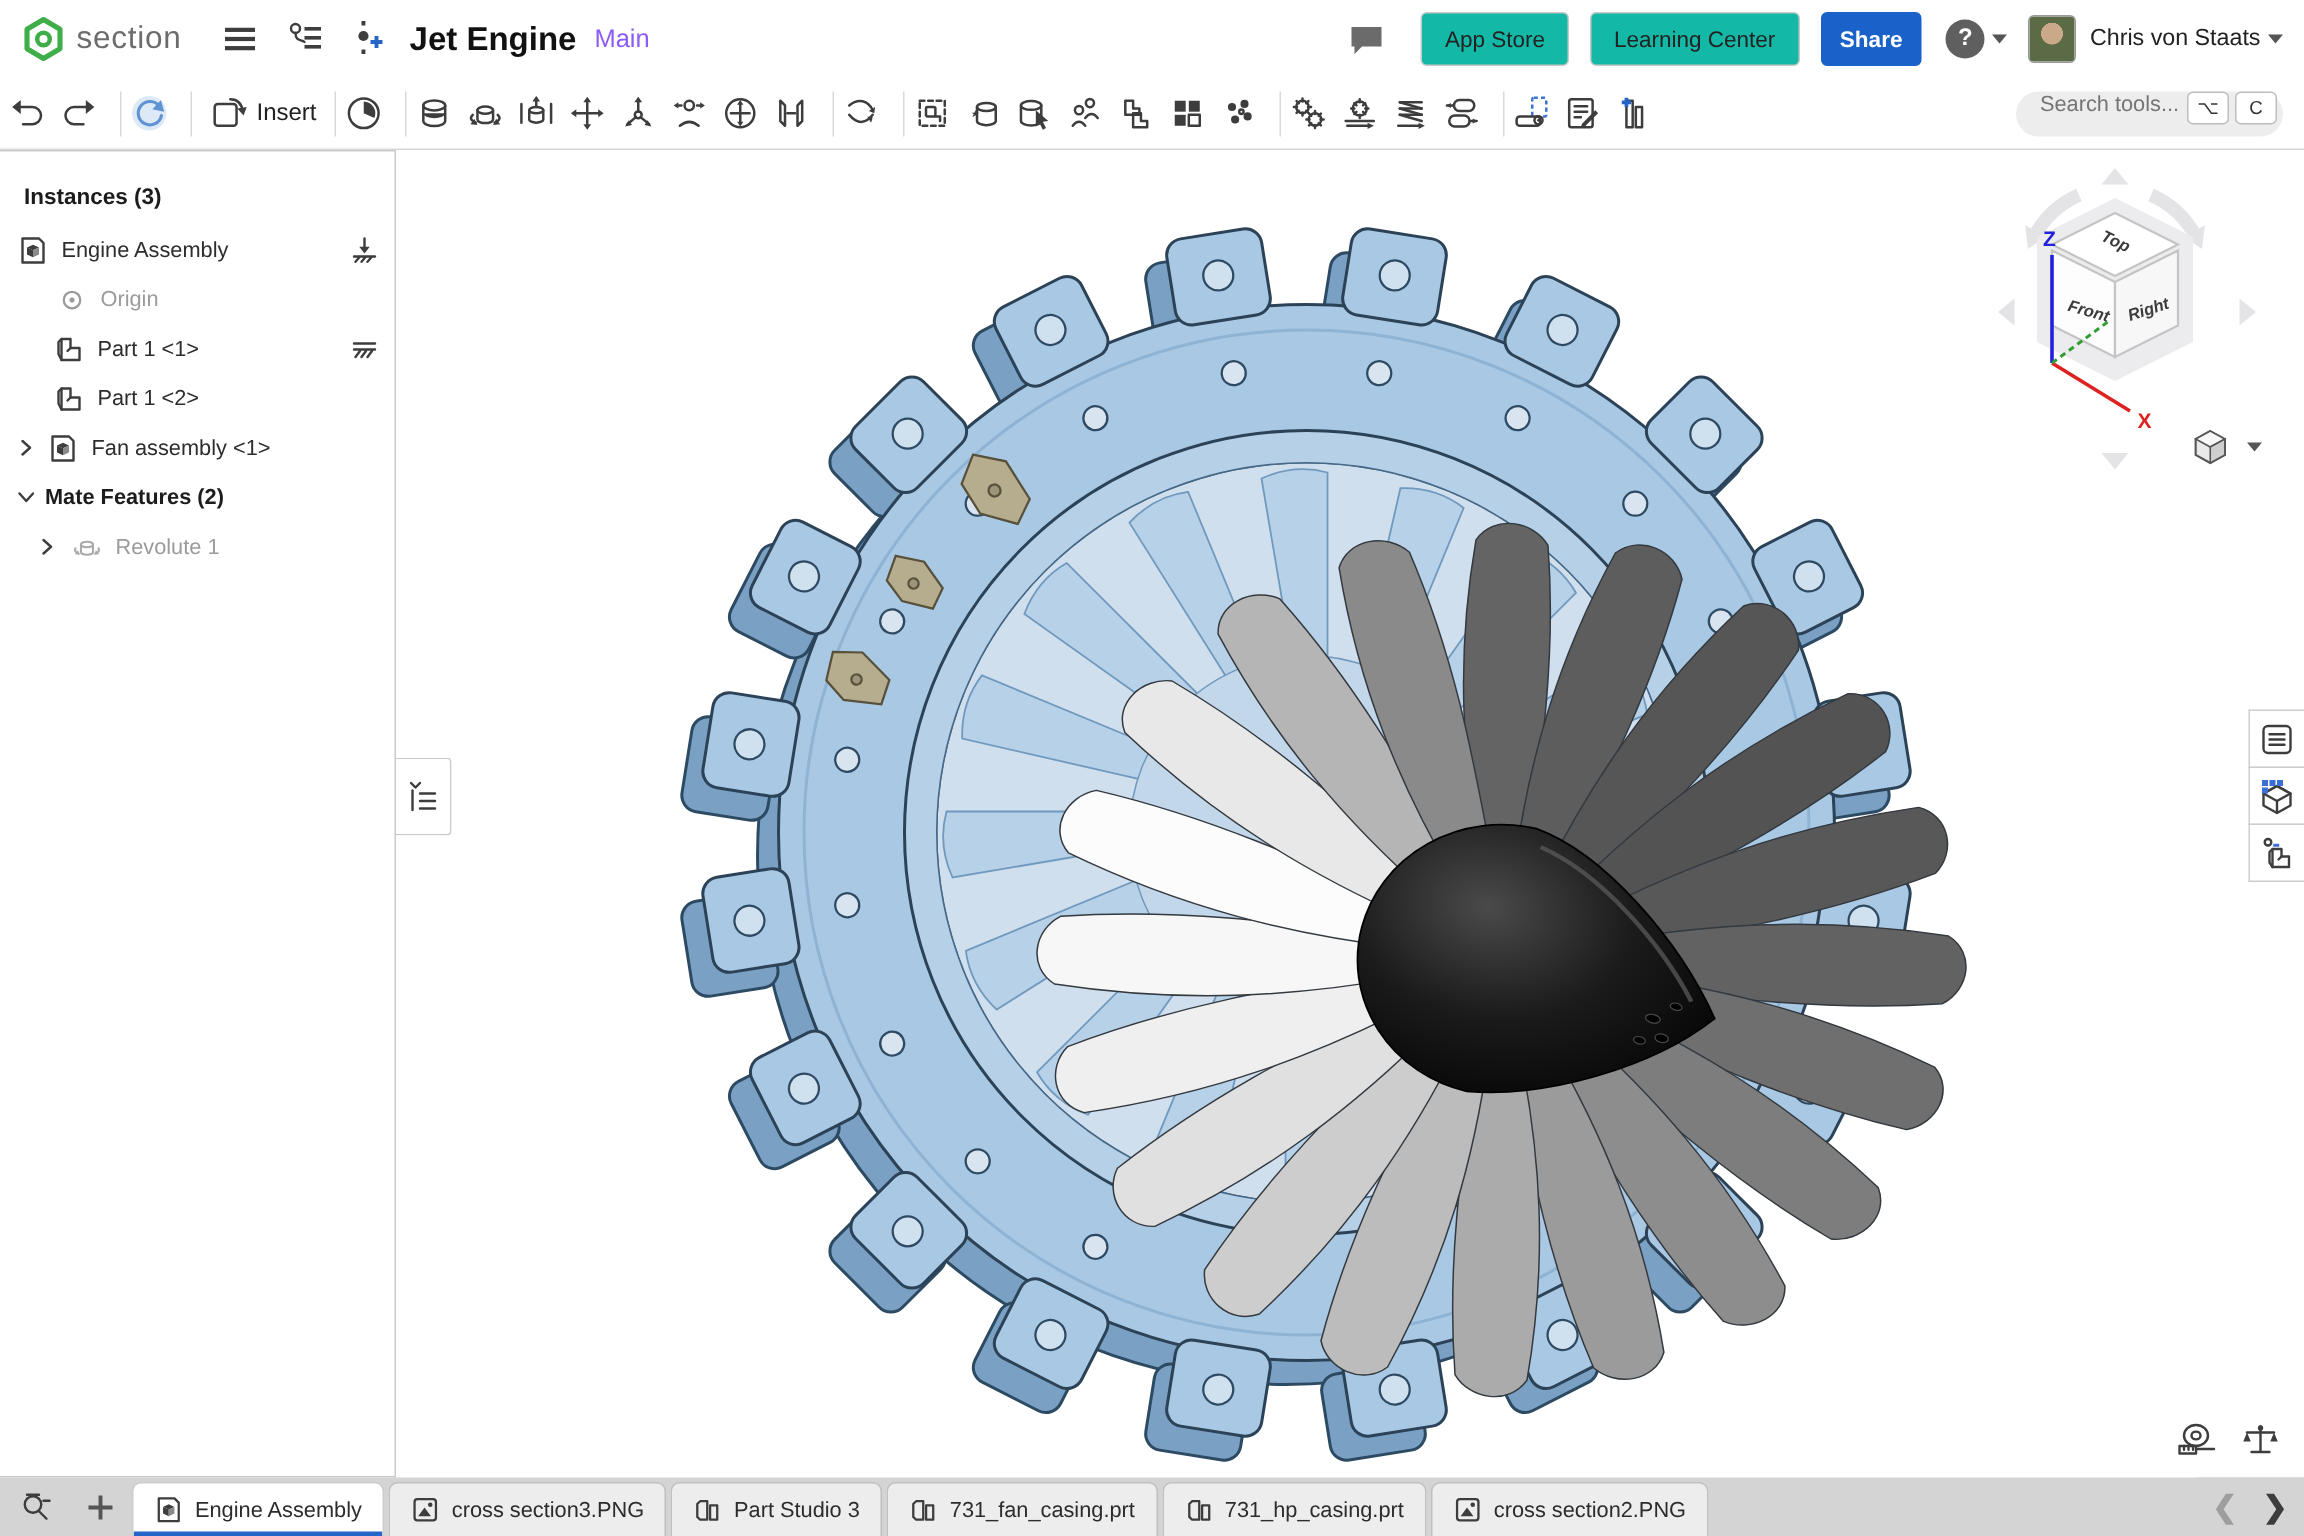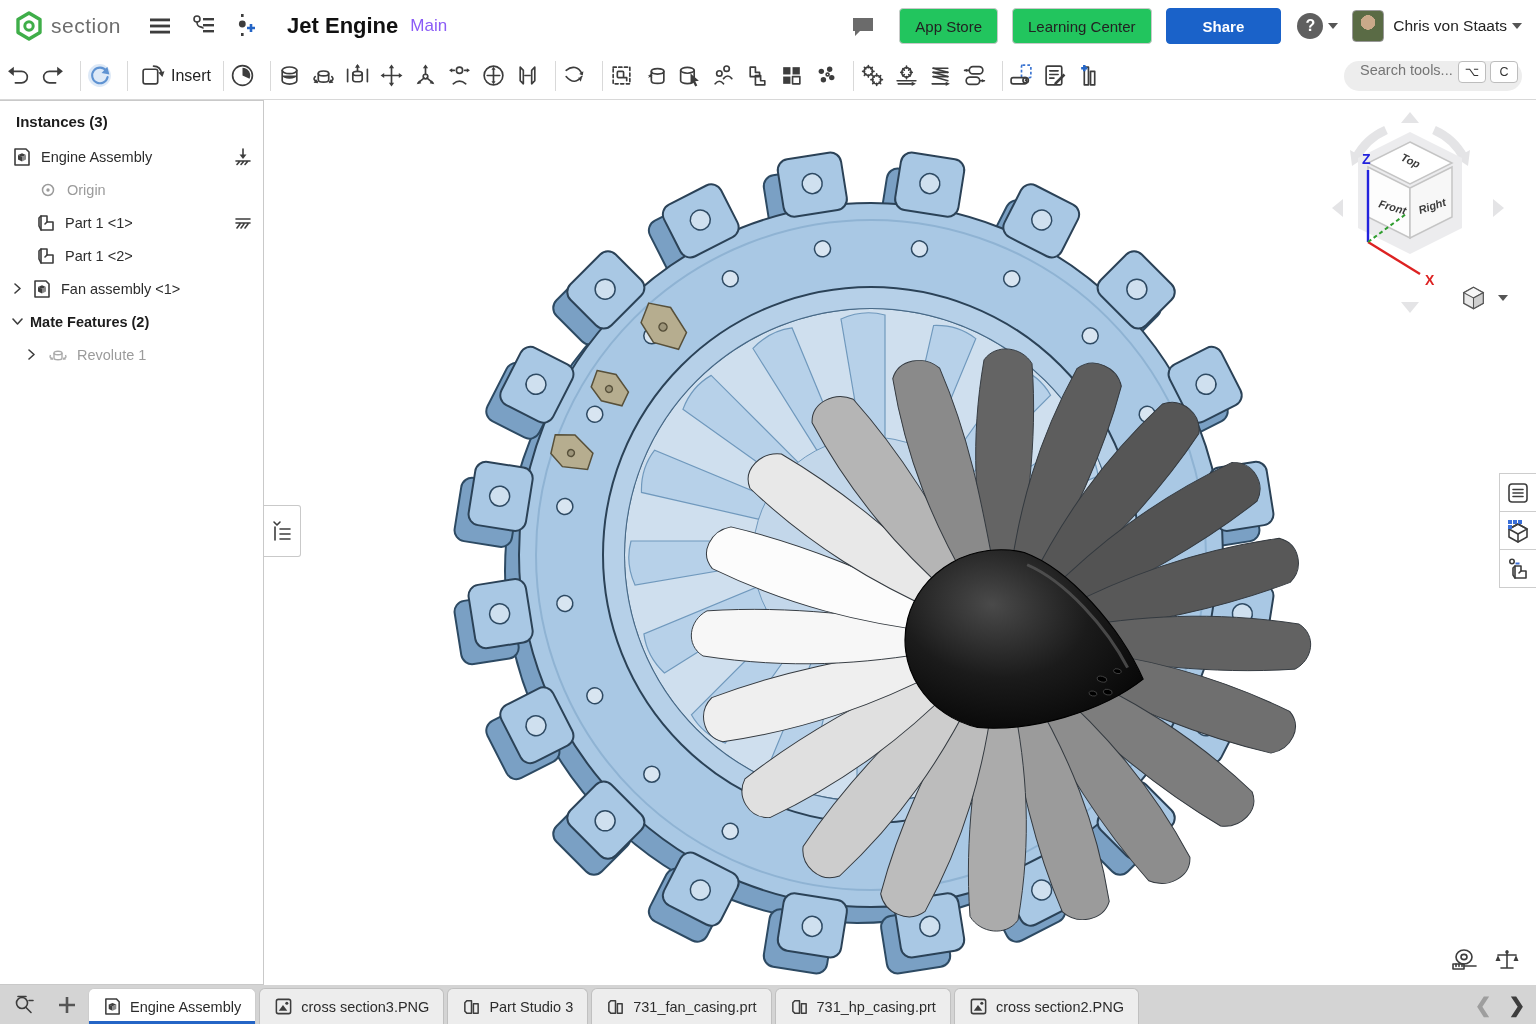--- a/index.html
+++ b/index.html
@@ -2,25 +2,25 @@
 <html><head>
 <meta charset="utf-8">
 <style>
   html,body{margin:0;padding:0;background:#fff}
   #app{position:relative;width:1536px;height:1024px;overflow:hidden;background:#fff;
        font-family:"Liberation Sans",sans-serif;color:#222}
   
   #header{position:absolute;top:0;left:0;right:0;height:52px;display:flex;align-items:center;padding:0 14px;box-sizing:border-box;background:#fff}
   #logo-text{font-size:21px;color:#6d6d6d;margin:0 18px 0 7px;letter-spacing:.5px}
   .hicon{background:none;border:0;padding:0;margin:0 9px;display:flex;align-items:center;cursor:pointer}
-  #doc-title{font-size:22px;font-weight:700;color:#111;margin-left:22px;white-space:nowrap}
+  #doc-title{font-size:22px;font-weight:700;color:#111;margin-left:8px;white-space:nowrap}
   #workspace{font-size:17px;color:#8b5cf6;margin-left:12px}
   #header .spacer{flex:1}
-  .hbtn{height:36px;padding:0 15px;border:1px solid #c9c9c9;border-radius:4px;background:#22c55e;font-size:15px;color:#222;margin-left:14px;font-family:inherit;cursor:pointer}
-  #share-btn{background:#1a62c9;border-color:#1a62c9;color:#fff;font-weight:600;padding:0 36px}
+  .hbtn{height:36px;padding:0 15px;border:1px solid #c9c9c9;border-radius:4px;background:#14b8a6;font-size:15px;color:#222;margin-left:14px;font-family:inherit;cursor:pointer}
+  #share-btn{background:#1a62c9;border-color:#1a62c9;color:#fff;font-weight:600;padding:0 12px}
   #help-btn{width:26px;height:26px;border-radius:50%;background:#5f5f5f;color:#fff;font-weight:700;font-size:16px;
             display:flex;align-items:center;justify-content:center;border:0;margin-left:16px;cursor:pointer}
   .caret{width:0;height:0;border-left:5px solid transparent;border-right:5px solid transparent;border-top:6px solid #555;margin-left:5px}
   #avatar{width:30px;height:30px;border-radius:4px;margin-left:14px;
           background:radial-gradient(circle at 50% 38%, #caa98a 0 30%, #5a6b45 31% 100%);border:1px solid #999}
   #user-name{font-size:15.5px;margin-left:9px;white-space:nowrap}
   
   #toolbar{position:absolute;top:52px;left:0;right:0;height:48px;background:#fff;border-bottom:1px solid #d8d8d8;
            display:flex;align-items:center;padding:0 6px;box-sizing:border-box}
   .tb{width:34px;height:34px;display:flex;align-items:center;justify-content:flex-start;background:none;border:0;padding:0;cursor:pointer;flex:0 0 auto}
@@ -32,21 +32,21 @@
   .icf{fill:#3d3d3d;stroke:none}
   .icb{stroke:#5f93d2;fill:none;stroke-width:2;stroke-linecap:round}
   .icbf{fill:#5f93d2;stroke:none}
   #search-tools{margin-left:auto;margin-right:8px;width:178px;height:30px;border-radius:15px;background:#ededed;
                 display:flex;align-items:flex-start;padding:0 6px 0 14px;box-sizing:border-box}
   #search-tools input{border:0;background:none;outline:none;width:92px;font-size:14.5px;font-family:inherit;color:#444}
   .keycap{min-width:20px;height:20px;background:#fff;border:1px solid #bdbdbd;border-radius:4px;font-size:12.5px;color:#333;
           display:flex;align-items:center;justify-content:center;margin-left:4px;padding:0 3px}
   
   #instances{position:absolute;top:100px;left:0;width:264px;bottom:39px;background:#fff;border:1px solid #c9c9c9;border-left:0;
-             box-sizing:border-box;padding-top:6px;z-index:4}
+             box-sizing:border-box;padding-top:16px;z-index:4}
   #instances-title{font-size:15px;font-weight:700;color:#1c1c1c;padding:6px 16px 10px}
   .trow{display:flex;align-items:center;height:33px;font-size:14.5px;color:#2d2d2d;padding-right:10px;cursor:default}
   .trow .lab{white-space:nowrap}
   .gray{color:#9b9b9b}
   .chev{width:18px;height:18px;flex:0 0 18px;display:flex;align-items:center;justify-content:center}
   .ticon{width:20px;height:20px;margin-right:9px;flex:0 0 20px}
   .rsp{margin-left:auto}
   .sechdr{font-weight:700;color:#1c1c1c}
   
   #canvas{position:absolute;top:100px;left:264px;right:0;bottom:39px;background:#fff;overflow:hidden}

